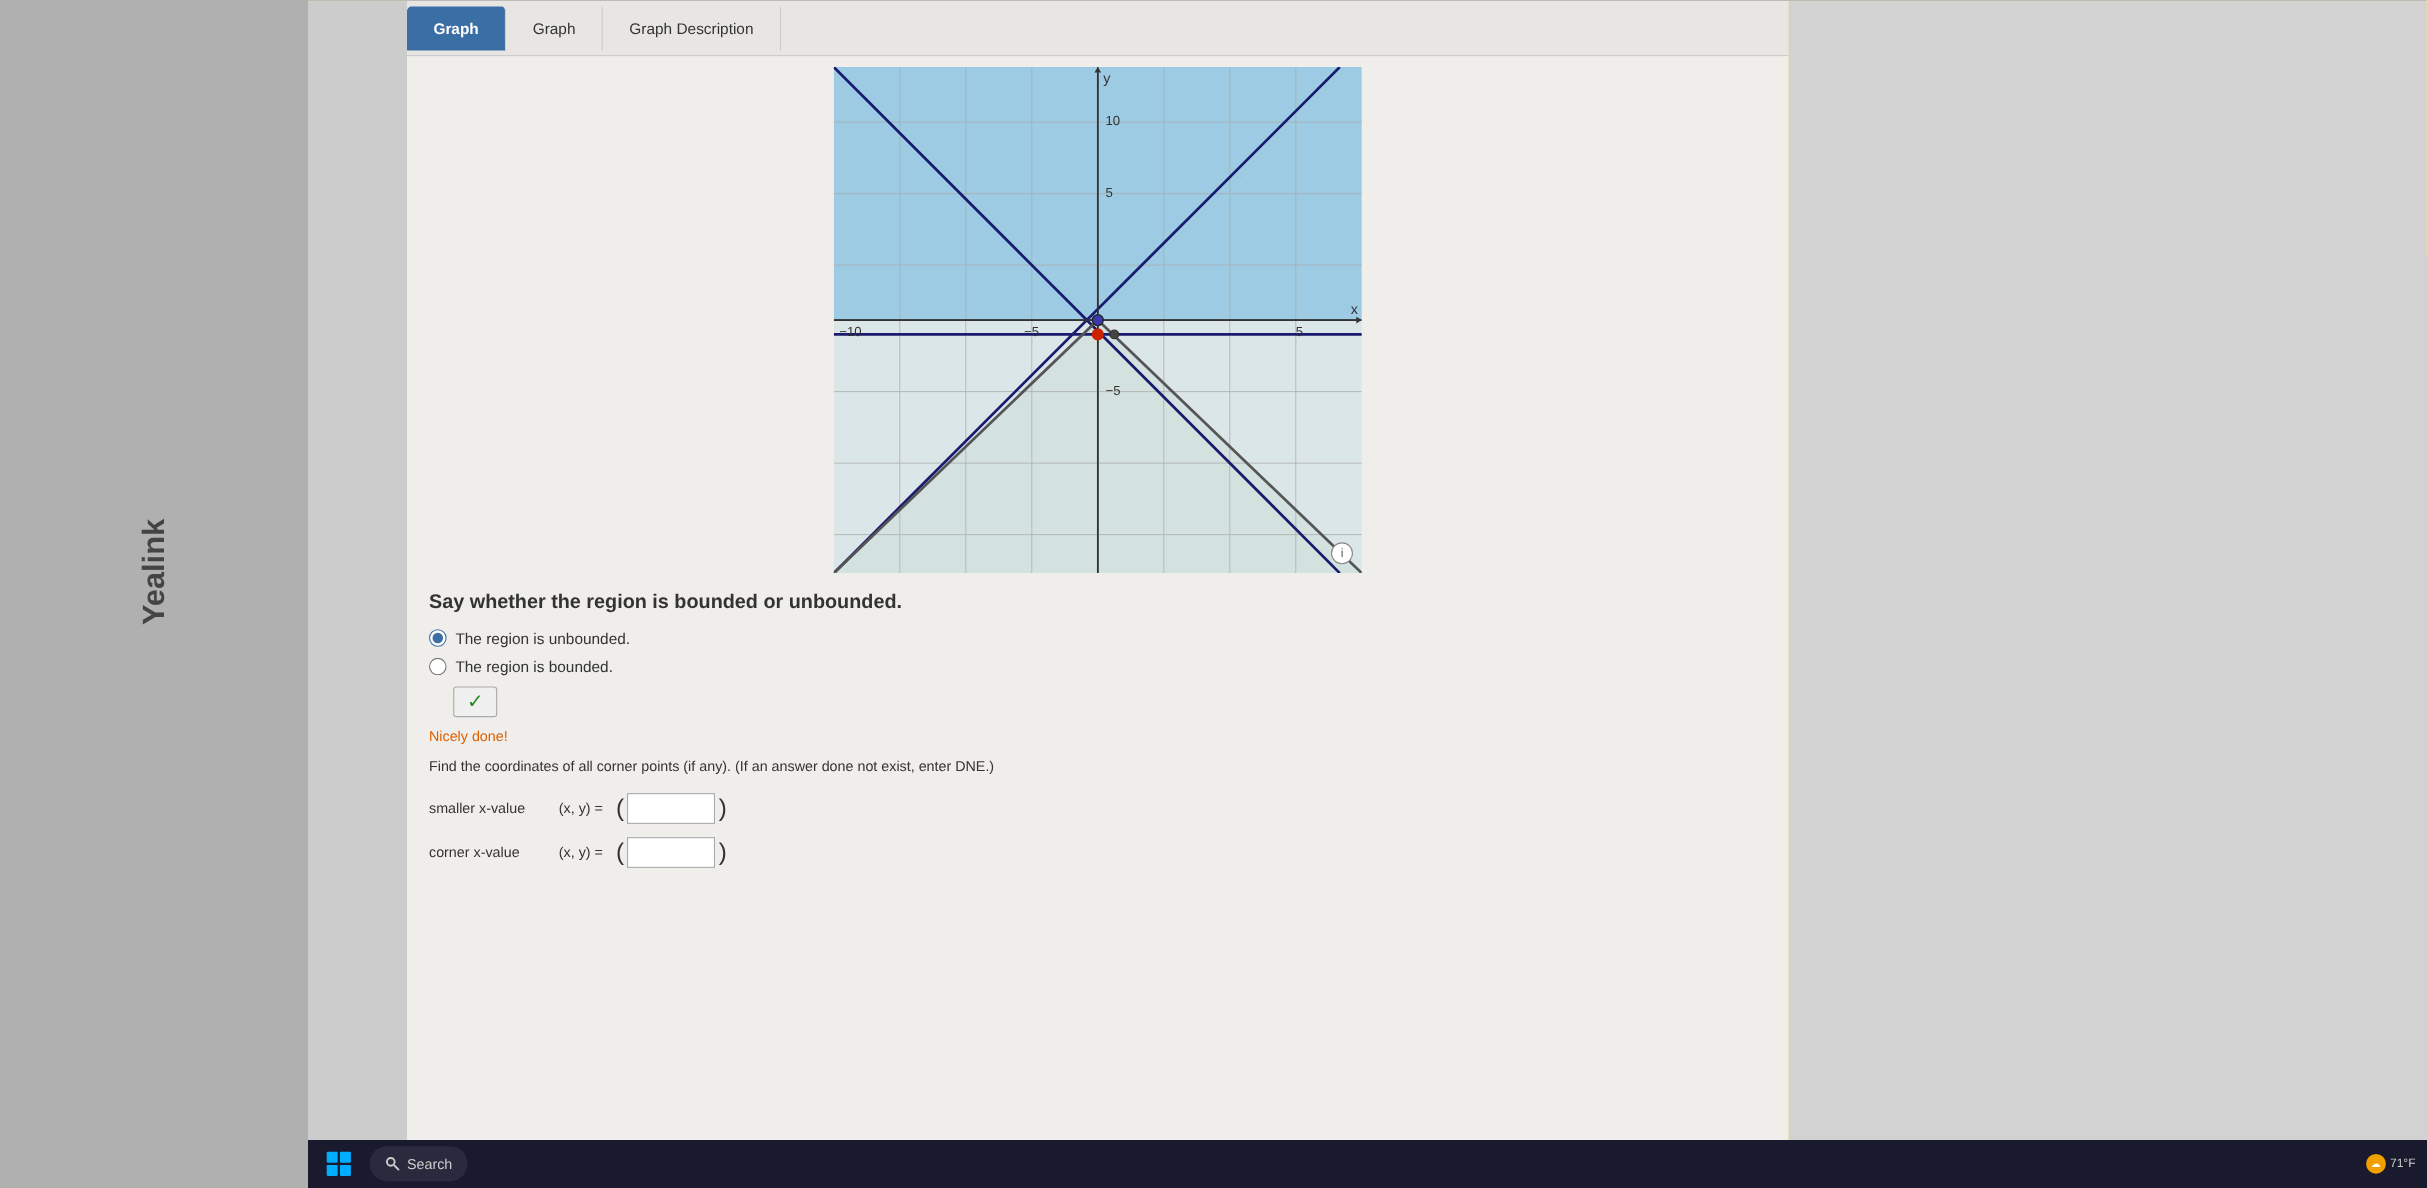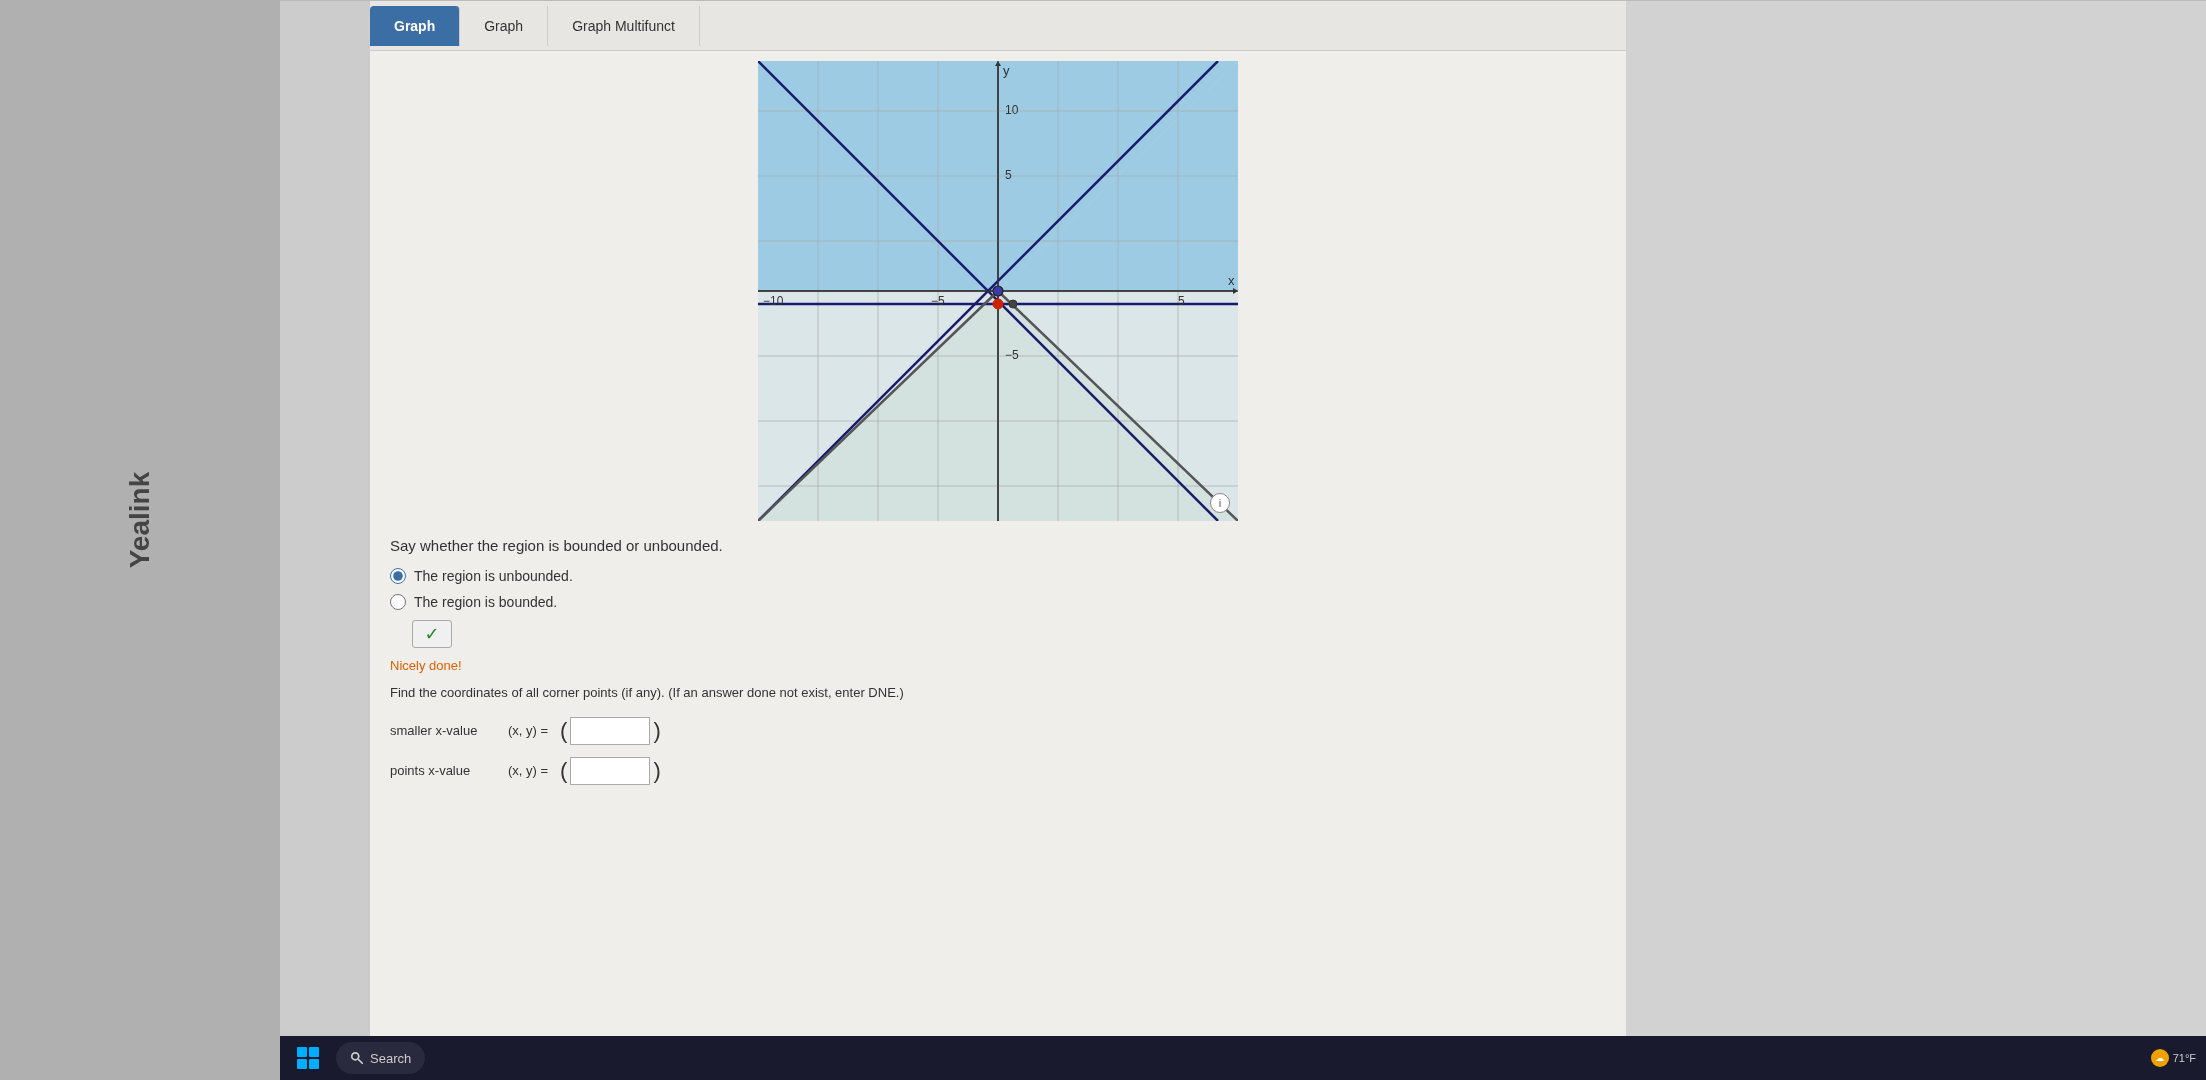--- a/index.html
+++ b/index.html
@@ -164,23 +164,24 @@
     }
 
     
     .question-section {
       padding: 16px 20px;
       font-size: 14px;
       color: #333;
     }
 
     .question-text {
-      font-size: 15px;
+      font-size: 18px;
       color: #333;
       margin-bottom: 14px;
+      font-weight: bold;
     }
 
     .radio-group {
       display: flex;
       flex-direction: column;
       gap: 10px;
       margin-bottom: 10px;
     }
 
     .radio-option {
@@ -455,21 +456,21 @@
     <div class="main-panel">
 
       <div class="panel-tabs">
         <div class="panel-tab active">
           <span>Graph</span>
         </div>
         <div class="panel-tab">
           <span>Graph</span>
         </div>
         <div class="panel-tab">
-          <span>Graph Multifunct</span>
+          <span>Graph Description</span>
         </div>
       </div>
 
       <div class="graph-container">
         <svg class="graph-svg" viewBox="0 0 480 460">
 
           <polygon points="0,0 240,230 480,0" fill="rgba(100,180,220,0.55)"></polygon>
           <polygon points="0,0 0,230 240,230" fill="rgba(100,180,220,0.55)"></polygon>
           <polygon points="480,0 480,230 240,230" fill="rgba(100,180,220,0.55)"></polygon>
 
@@ -558,21 +559,21 @@
             <span class="coord-label">smaller x-value</span>
             <span style="margin-right:4px;">(x, y) =</span>
             <div class="coord-input-group">
               <span class="coord-paren">(</span>
               <input type="text" class="coord-input" value="" style="">
               <span class="coord-paren">)</span>
             </div>
           </div>
 
           <div class="coord-row">
-            <span class="coord-label">points x-value</span>
+            <span class="coord-label">corner x-value</span>
             <span style="margin-right:4px;">(x, y) =</span>
             <div class="coord-input-group">
               <span class="coord-paren">(</span>
               <input type="text" class="coord-input" value="" style="">
               <span class="coord-paren">)</span>
             </div>
           </div>
         </div>
       </div>
 

